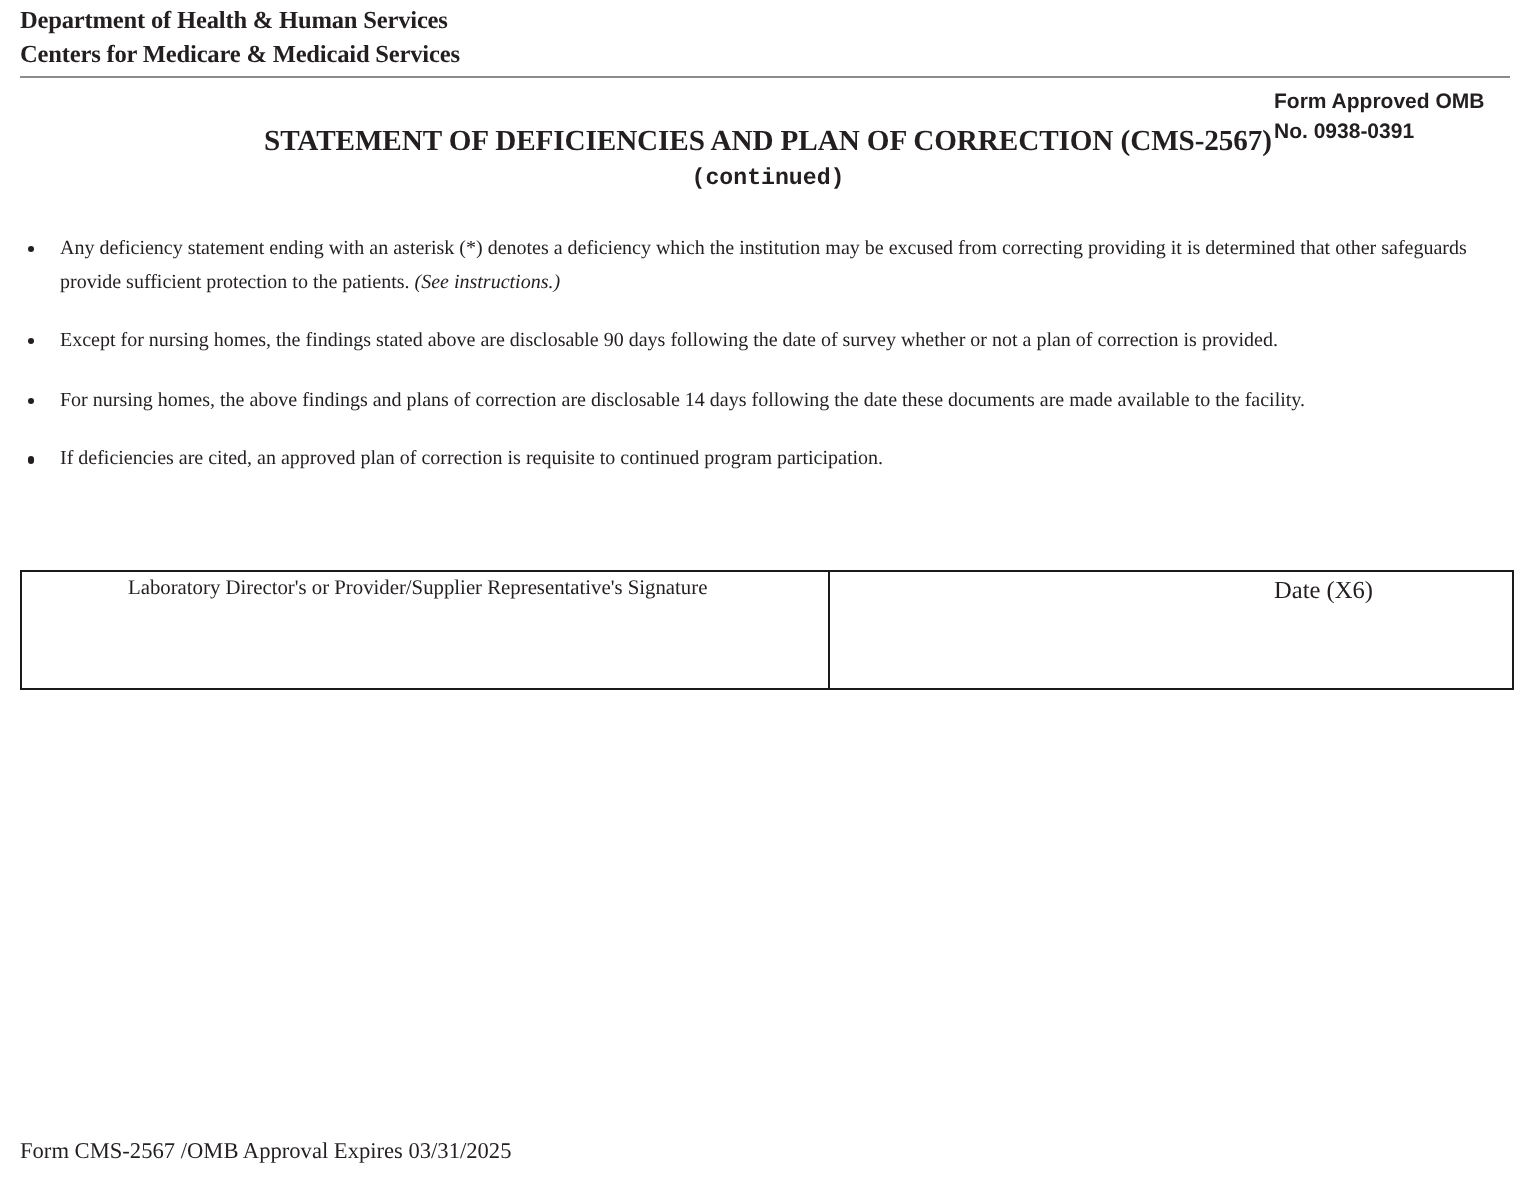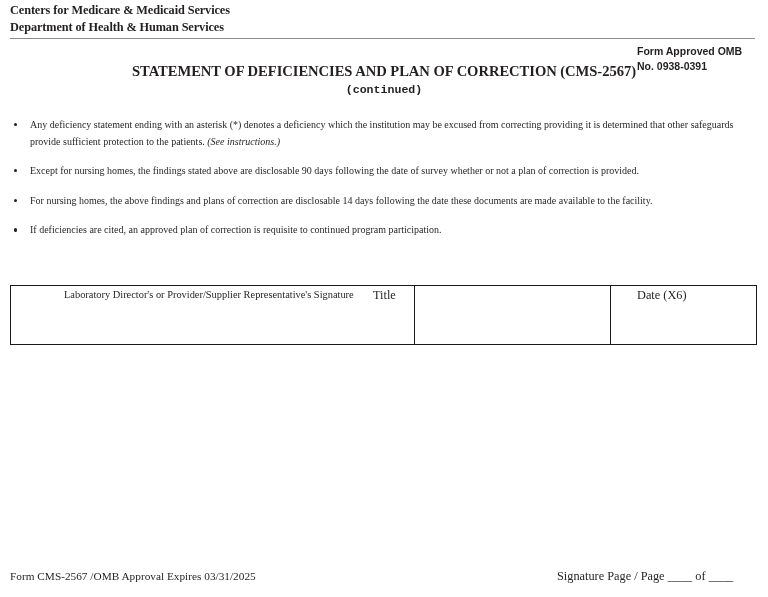--- a/index.html
+++ b/index.html
@@ -182,22 +182,22 @@
     white-space: nowrap;
   }
 </style>
 </head>
 <body>
 
 <div class="page">
 
   <div class="header">
     <div class="header-left">
+      <div>Department of Health &amp; Human Services</div>
       <div>Centers for Medicare &amp; Medicaid Services</div>
-      <div>Department of Health &amp; Human Services</div>
     </div>
     <div class="header-right">
       <div>Form Approved OMB</div>
       <div>No. 0938-0391</div>
     </div>
     <div class="rule"></div>
   </div>
 
   <div class="title-block">
     <div class="title-main">STATEMENT OF DEFICIENCIES AND PLAN OF CORRECTION (CMS-2567)</div>
@@ -221,26 +221,22 @@
     <div class="bullet-item">
       <span class="dot"></span><span>If deficiencies are cited, an approved plan of correction is requisite to continued program participation.</span><span class="italic"></span>
     </div>
 
   </div>
 
   <div class="sig-table">
     <div class="sig-cell sig-cell-1">
       <span class="sig-label">Laboratory Director's or Provider/Supplier Representative's Signature</span>
     </div>
-    <div class="sig-cell sig-cell-2">
-      <span class="sig-label sig-label-lg">Title</span>
-    </div>
     <div class="sig-cell sig-cell-3">
       <span class="sig-label sig-label-lg">Date (X6)</span>
     </div>
   </div>
 
   <div class="footer">
     <div class="footer-left">Form CMS-2567 /OMB Approval Expires 03/31/2025</div>
-    <div class="footer-right">Signature Page / Page ____ of ____</div>
   </div>
 
 </div>
 
 </body></html>

